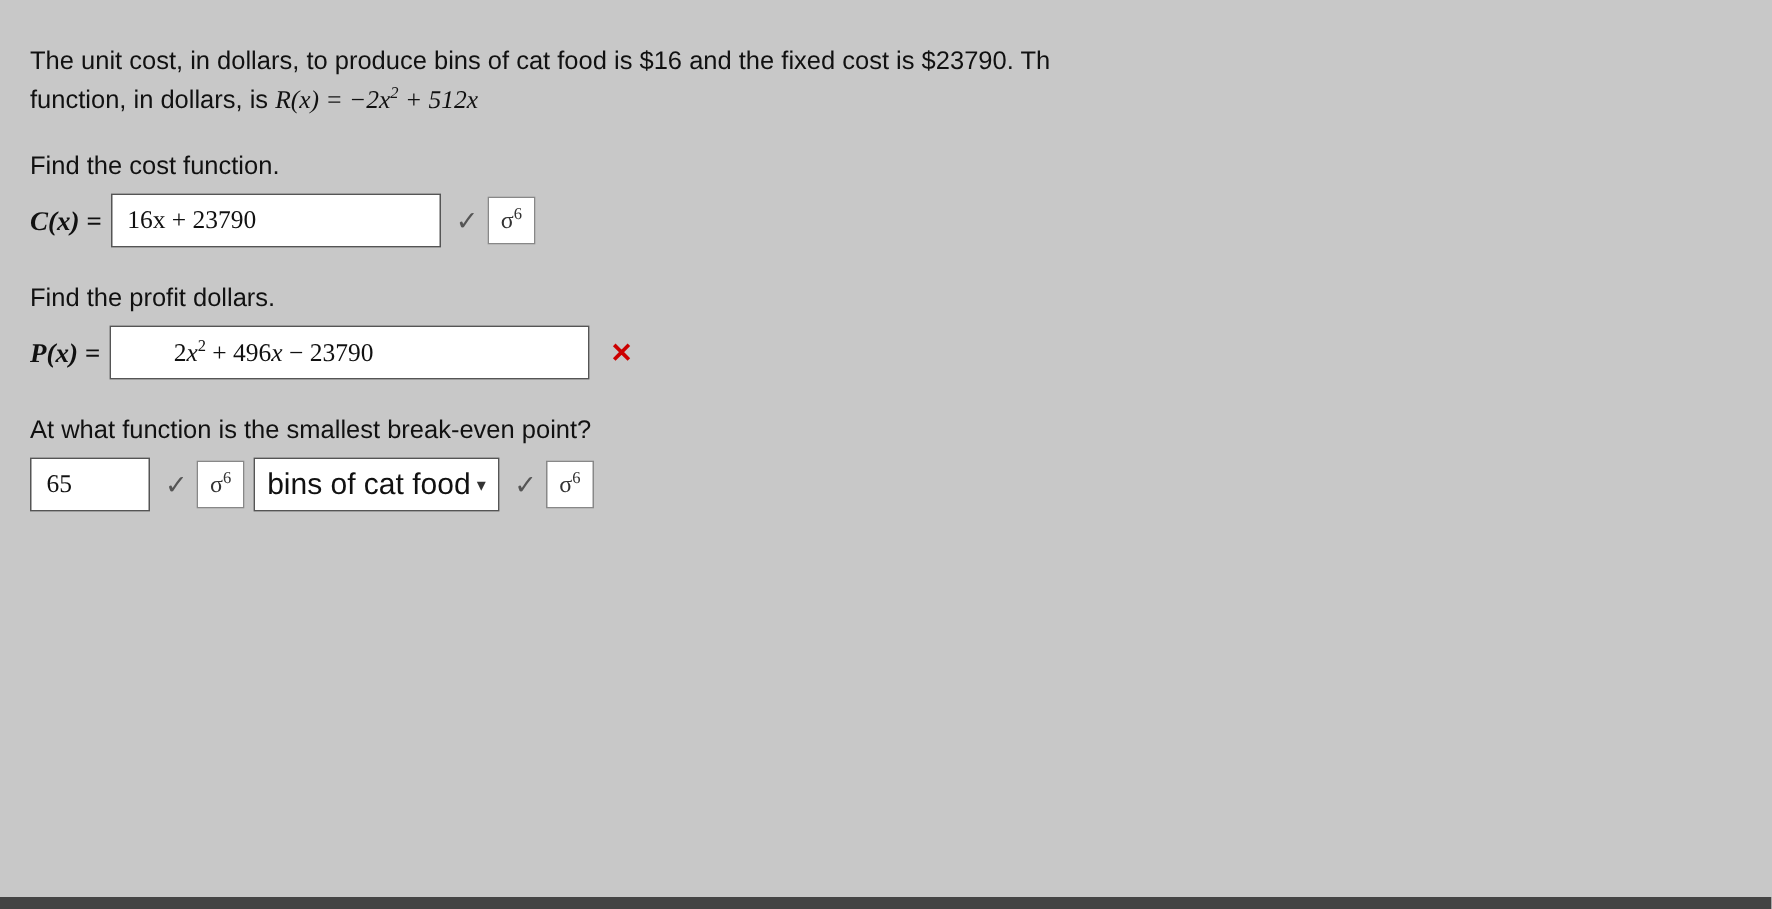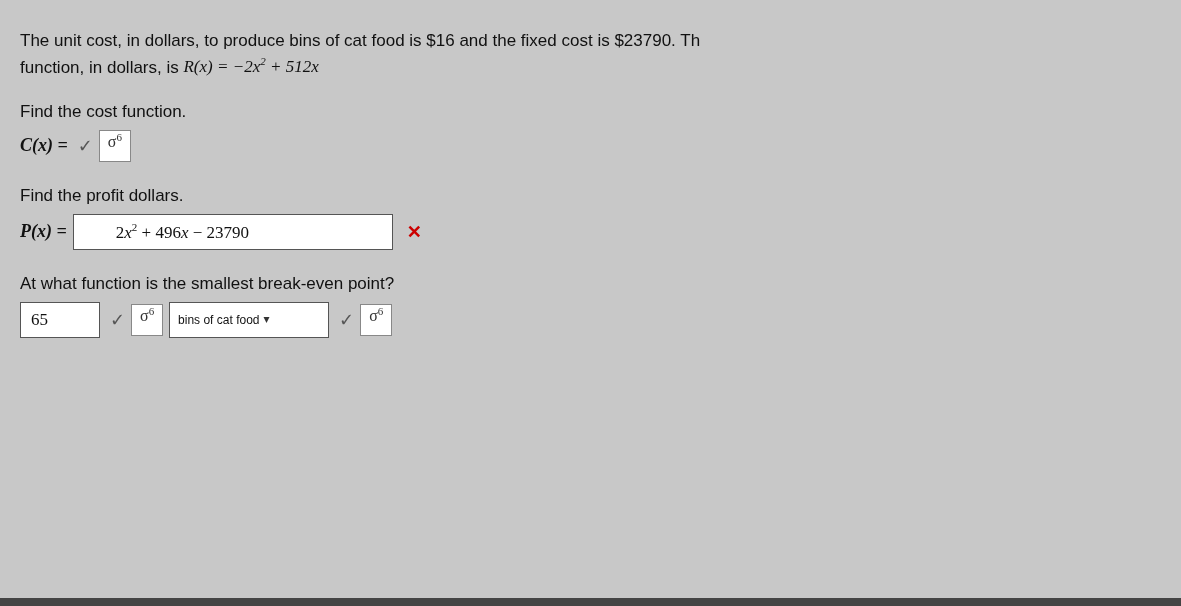--- a/index.html
+++ b/index.html
@@ -91,20 +91,21 @@
       font-size: 18px;
       margin-left: 4px;
     }
 
     .sigma-btn {
       border: 1.5px solid #888;
       background: white;
       width: 32px;
       height: 32px;
       display: flex;
+      align-items: center;
       justify-content: center;
       font-size: 16px;
       cursor: pointer;
       color: #333;
     }
 
     .x-icon {
       color: #cc0000;
       font-size: 18px;
       font-weight: bold;
@@ -117,21 +118,21 @@
       border: 1.5px solid #555;
       background: white;
       height: 36px;
       padding: 0 8px;
       min-width: 160px;
       gap: 4px;
     }
 
     .dropdown-text {
       font-family: Arial, sans-serif;
-      font-size: 12px;
+      font-size: 20px;
     }
 
     .chevron {
       font-size: 12px;
       color: #333;
     }
 
     .bottom-bar {
       position: absolute;
       bottom: 0;
@@ -152,20 +153,23 @@
     </div>
     <div>
       function, in dollars, is <span class="math-inline"><i>R</i>(<i>x</i>) = −2<i>x</i><sup>2</sup> + 512<i>x</i></span>
     </div>
   </div>
 
   <div class="section">
     <div class="section-label">Find the cost function.</div>
     <div class="answer-row">
       <span class="eq-label"><i>C</i>(<i>x</i>) =</span>
+      <div class="answer-box">
+        <span>16x + 23790</span>
+      </div>
       <span class="check-icon">✓</span>
       <div class="sigma-btn">
         <span>σ<sup>6</sup></span>
       </div>
     </div>
   </div>
 
   <div class="section">
     <div class="section-label">Find the profit dollars.</div>
     <div class="answer-row">

